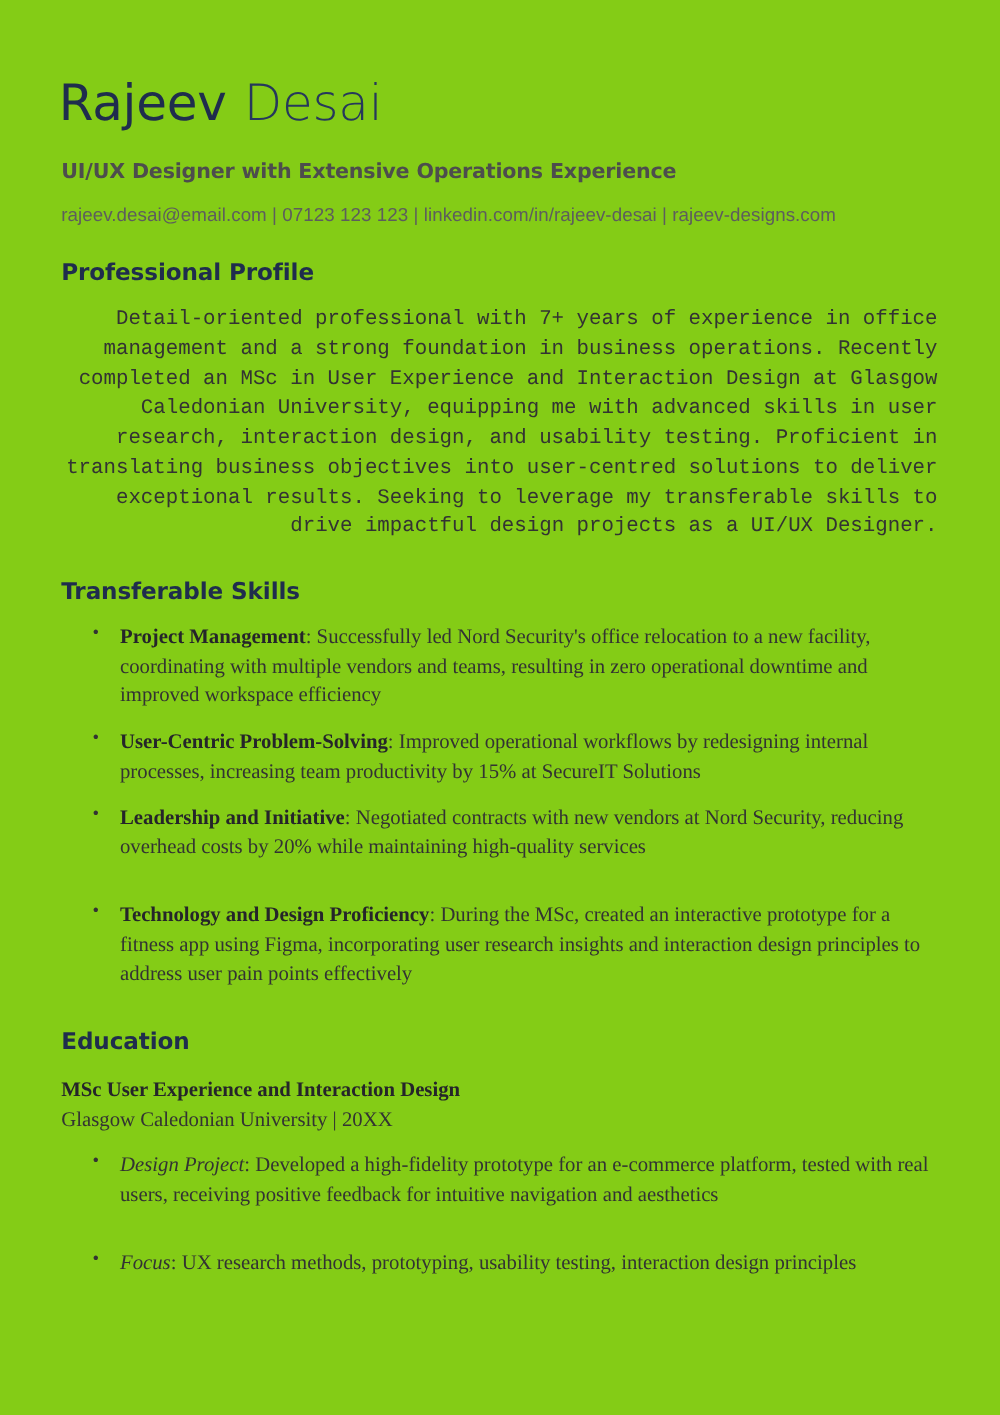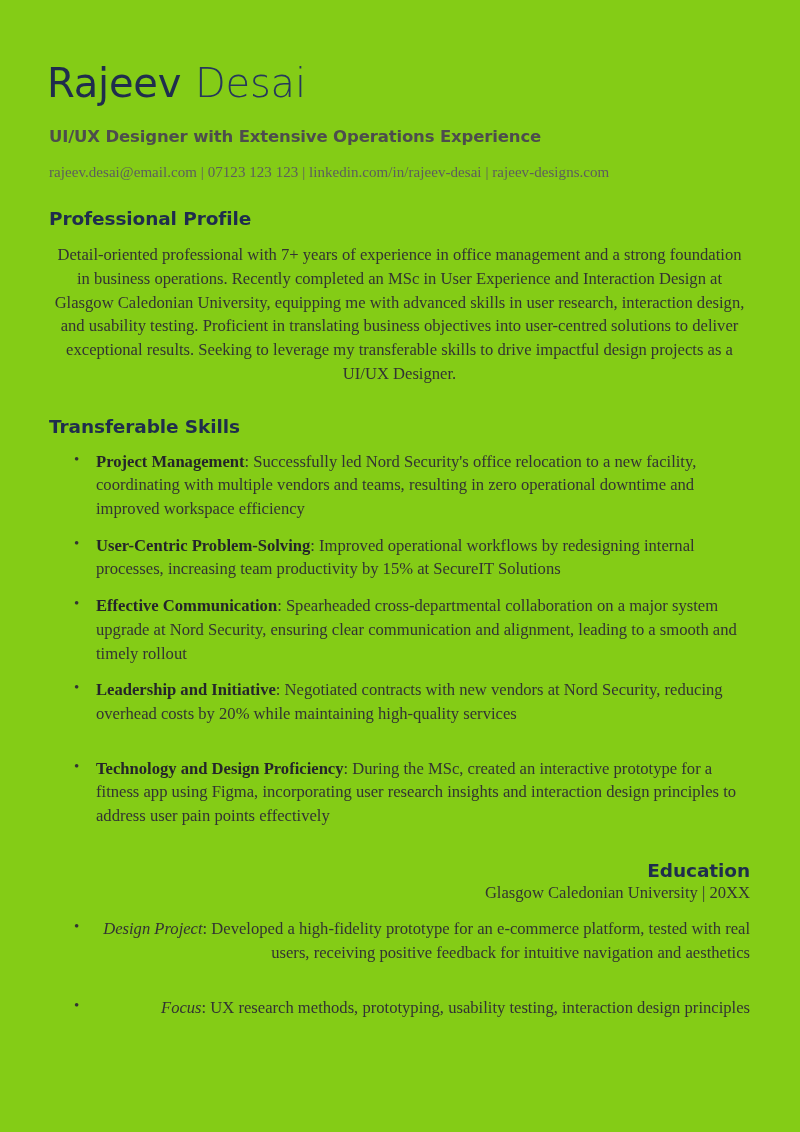--- a/index.html
+++ b/index.html
@@ -37,47 +37,47 @@
   }
   .headline {
     font-family: "DejaVu Sans", sans-serif;
     font-size: 16.5px;
     font-weight: 700;
     color: #4d4d4d;
     letter-spacing: -0.15px;
     margin: 22px 0 0 0;
   }
   .contact {
-    font-family: Liberation Serif, serif;
+    font-family: Liberation Sans, sans-serif;
     font-size: 15px;
     color: #5d5d5d;
     margin: 18px 0 0 0;
     letter-spacing: 0.05px;
   }
 
   
   .section-title {
     font-family: "DejaVu Sans", sans-serif;
     font-size: 18.5px;
     font-weight: 700;
     color: #1f2d4d;
     letter-spacing: -0.1px;
     margin: 0;
   }
   .section-profile { margin-top: 27px; }
   .section-skills  { margin-top: 30px; }
-  .section-edu     { margin-top: 32px; text-align: right; }
+  .section-edu     { margin-top: 32px; }
 
   .body-text {
-    font-family: Liberation Serif, serif;
+    font-family: Liberation Mono, monospace;
     font-size: 16.6px;
     line-height: 1.43;
     color: #333333;
     margin: 14px 0 0 0;
-    text-align: center;
+    text-align: right;
   }
 
   
   ul.bullets {
     list-style: none;
     margin: 13px 0 0 0;
     padding: 0;
   }
   ul.bullets > li {
     position: relative;
@@ -136,28 +136,28 @@
   <div class="section-profile">
     <h2 class="section-title">Professional Profile</h2>
     <p class="body-text">Detail-oriented professional with 7+ years of experience in office management and a strong foundation in business operations. Recently completed an MSc in User Experience and Interaction Design at Glasgow Caledonian University, equipping me with advanced skills in user research, interaction design, and usability testing. Proficient in translating business objectives into user-centred solutions to deliver exceptional results. Seeking to leverage my transferable skills to drive impactful design projects as a UI/UX Designer.</p>
   </div>
 
   <div class="section-skills">
     <h2 class="section-title">Transferable Skills</h2>
     <ul class="bullets" id="skills-list">
         <li><span class="lead-bold">Project Management</span><span>: </span><span>Successfully led Nord Security's office relocation to a new facility, coordinating with multiple vendors and teams, resulting in zero operational downtime and improved workspace efficiency</span></li>
         <li><span class="lead-bold">User-Centric Problem-Solving</span><span>: </span><span>Improved operational workflows by redesigning internal processes, increasing team productivity by 15% at SecureIT Solutions</span></li>
-        <li><span class="lead-bold">Effective Communication</span><span>: </span><span>Spearheaded cross-departmental collaboration on a major system upgrade at Nord Security, ensuring clear communication and alignment, leading to a smooth and timely rollout</span></li>
         <li><span class="lead-bold">Leadership and Initiative</span><span>: </span><span>Negotiated contracts with new vendors at Nord Security, reducing overhead costs by 20% while maintaining high-quality services</span></li>
         <li><span class="lead-bold">Technology and Design Proficiency</span><span>: </span><span>During the MSc, created an interactive prototype for a fitness app using Figma, incorporating user research insights and interaction design principles to address user pain points effectively</span></li>
       </ul>
   </div>
 
   <div class="section-edu">
     <h2 class="section-title">Education</h2>
+    <div class="edu-degree">MSc User Experience and Interaction Design</div>
     <div class="edu-school">Glasgow Caledonian University | 20XX</div>
     <ul class="bullets tight edu-list" id="education-list">
         <li><span class="lead-italic">Design Project</span><span>: </span><span>Developed a high-fidelity prototype for an e-commerce platform, tested with real users, receiving positive feedback for intuitive navigation and aesthetics</span></li>
         <li><span class="lead-italic">Focus</span><span>: </span><span>UX research methods, prototyping, usability testing, interaction design principles</span></li>
       </ul>
   </div>
 
 </div>
 
 </body></html>

